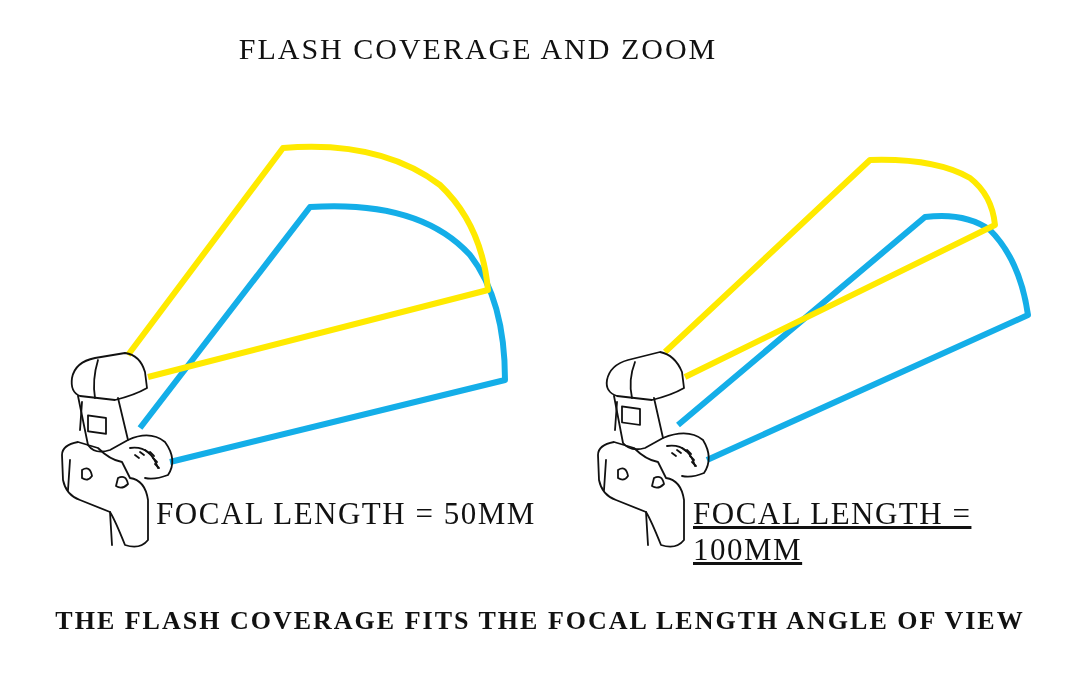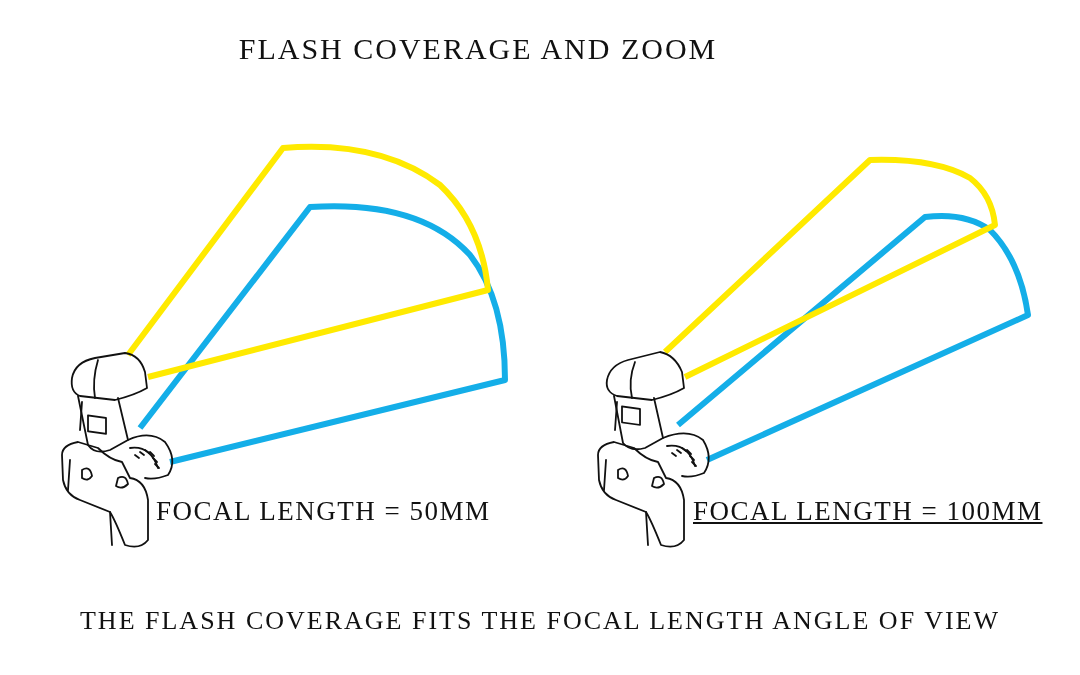--- a/index.html
+++ b/index.html
@@ -1,22 +1,22 @@
 <!DOCTYPE html>
 <html><head>
 <meta charset="utf-8">
 <style>
   html, body { margin: 0; padding: 0; background: #ffffff; }
   body { width: 1080px; height: 675px; position: relative; overflow: hidden;
          font-family: "Liberation Serif", "DejaVu Serif", serif; color: #111; }
   .title { position: absolute; left: 0; width: 956px; top: 32px; text-align: center;
            font-size: 30px; letter-spacing: 2px; font-variant: small-caps; }
-  .label { position: absolute; font-size: 27px; letter-spacing: 1.5px; }
+  .label { position: absolute; font-size: 31px; letter-spacing: 1.5px; }
   .caption { position: absolute; left: 0; width: 1080px; top: 606px; text-align: center;
-             font-size: 26px; letter-spacing: 2px; transform: scaleX(1.0); }
+             font-size: 26px; letter-spacing: 2px; transform: scaleX(1.0); font-weight: bold; }
   svg.diagram { position: absolute; left: 0; top: 0; }
 </style>
 </head>
 <body>
 
 <div class="title">FLASH COVERAGE AND ZOOM</div>
 
 <svg class="diagram" width="1080" height="675" viewBox="0 0 1080 675">
 
   <g>

